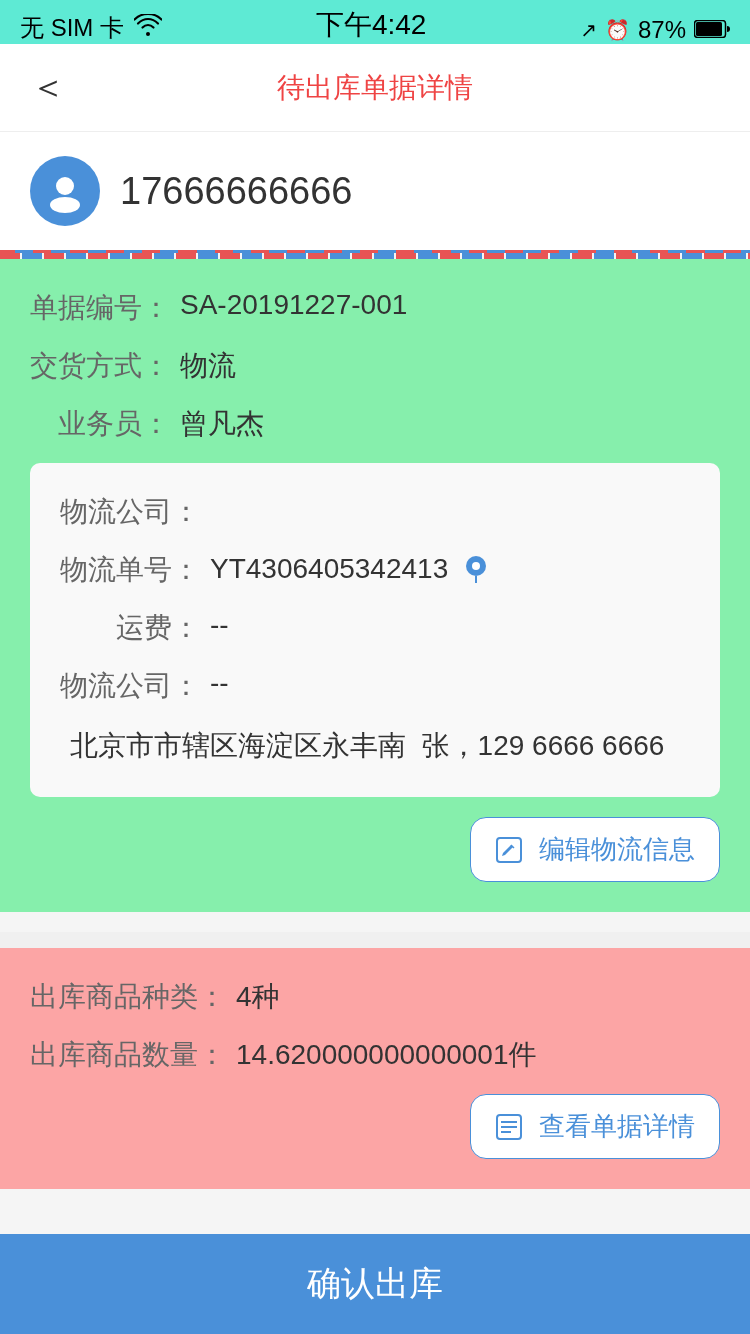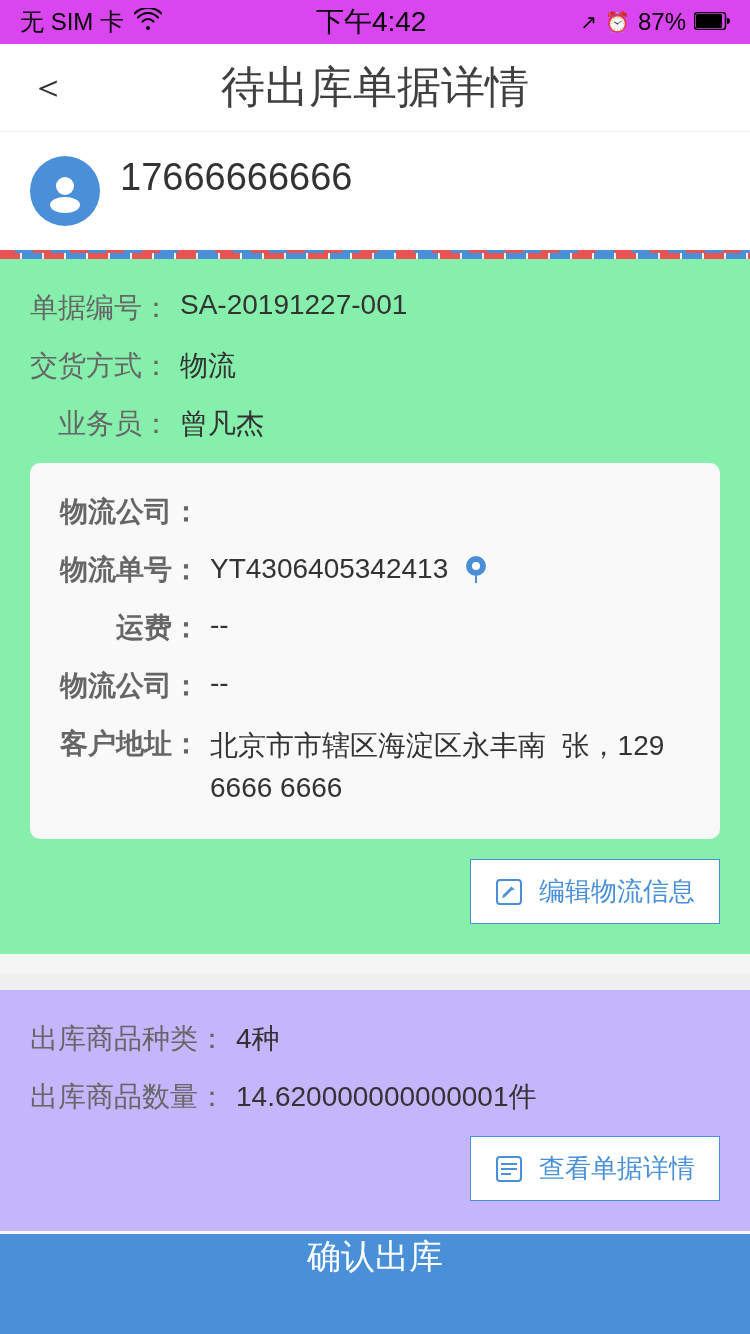--- a/index.html
+++ b/index.html
@@ -9,23 +9,23 @@
       min-height: 1334px;
       font-family: -apple-system, "PingFang SC", "Helvetica Neue", Arial, sans-serif;
       background: #f5f5f5;
       font-size: 28px;
       color: #333;
     }
 
     
     .status-bar {
       height: 44px;
-      background: #d946ef;
-      display: flex;
-      align-items: center;
+      background: #5eead4;
+      display: flex;
+      align-items: flex-end;
       justify-content: space-between;
       padding: 0 20px;
       font-size: 24px;
       color: #000;
     }
     .status-left { display: flex; align-items: center; gap: 10px; }
     .status-center { font-weight: 500; font-size: 28px; }
     .status-right { display: flex; align-items: center; gap: 8px; font-size: 24px; }
 
     
@@ -39,31 +39,31 @@
       border-bottom: 1px solid #eee;
     }
     .nav-back {
       position: absolute;
       left: 30px;
       font-size: 36px;
       color: #333;
       cursor: pointer;
     }
     .nav-title {
-      font-size: 44px;
+      font-size: 28px;
       font-weight: 500;
-      color: #404040;
+      color: #ef4444;
     }
 
     
     .user-header {
       background: #fff;
       padding: 24px 30px;
       display: flex;
-      align-items: flex-start;
+      align-items: center;
       gap: 20px;
       border-bottom: 3px solid transparent;
       border-image: repeating-linear-gradient(90deg, #e85454 0px, #e85454 18px, #4a90d9 18px, #4a90d9 36px) 3;
     }
     .user-avatar {
       width: 70px;
       height: 70px;
       border-radius: 50%;
       background: #4a90d9;
       display: flex;
@@ -117,21 +117,20 @@
       align-items: flex-start;
       margin-bottom: 20px;
       font-size: 28px;
     }
     .logistics-row:last-child { margin-bottom: 0; }
     .logistics-label {
       color: #666;
       min-width: 140px;
       text-align: right;
       flex-shrink: 0;
-      font-weight: bold;
     }
     .logistics-value {
       color: #333;
       margin-left: 10px;
       flex: 1;
       display: flex;
       align-items: center;
       gap: 10px;
     }
     .location-icon {
@@ -143,58 +142,59 @@
     
     .btn-edit-logistics {
       display: flex;
       justify-content: flex-end;
       margin-top: 10px;
     }
     .btn-outline {
       border: 1.5px solid #4a90d9;
       color: #4a90d9;
       background: #fff;
-      border-radius: 0;
+      border-radius: 16px;
       padding: 14px 24px;
       font-size: 26px;
       display: flex;
       align-items: center;
       gap: 16px;
       cursor: pointer;
     }
 
     
     .section-divider {
       height: 16px;
       background: #f0f0f0;
     }
 
     
     .outbound-section {
-      background: #c4b5fd;
+      background: #fca5a5;
       padding: 30px;
       margin-bottom: 20px;
     }
 
     
     .btn-view-detail {
       display: flex;
       justify-content: flex-end;
       margin-top: 20px;
     }
 
     
     .confirm-bar {
       position: fixed;
       bottom: 0;
       left: 0;
       width: 750px;
       height: 100px;
       background: #4a90d9;
       display: flex;
+      align-items: center;
       justify-content: center;
     }
     .confirm-btn-text {
       color: #fff;
       font-size: 34px;
       font-weight: 500;
     }
 
     
     .bottom-spacer { height: 120px; }
@@ -277,21 +277,20 @@
     </div>
     <div class="logistics-row">
       <span class="logistics-label">运费：</span>
       <span class="logistics-value">--</span>
     </div>
     <div class="logistics-row">
       <span class="logistics-label">物流公司：</span>
       <span class="logistics-value">--</span>
     </div>
     <div class="logistics-row">
-      <span class="logistics-label">客户地址：</span>
       <span class="logistics-value" style="line-height:1.5; flex-wrap:wrap; white-space:pre-wrap;">北京市市辖区海淀区永丰南  张，129 6666 6666</span>
     </div>
   </div>
 
   <div class="btn-edit-logistics">
     <button class="btn-outline">
       <svg width="28" height="28" viewBox="0 0 28 28" fill="none">
         <rect x="2" y="2" width="24" height="24" rx="3" stroke="#4a90d9" stroke-width="2" fill="none"></rect>
         <path d="M7 20l3-1 8-8-2-2-8 8-1 3z" fill="#4a90d9"></path>
         <path d="M16 9l3 3" stroke="#4a90d9" stroke-width="1.5"></path>

